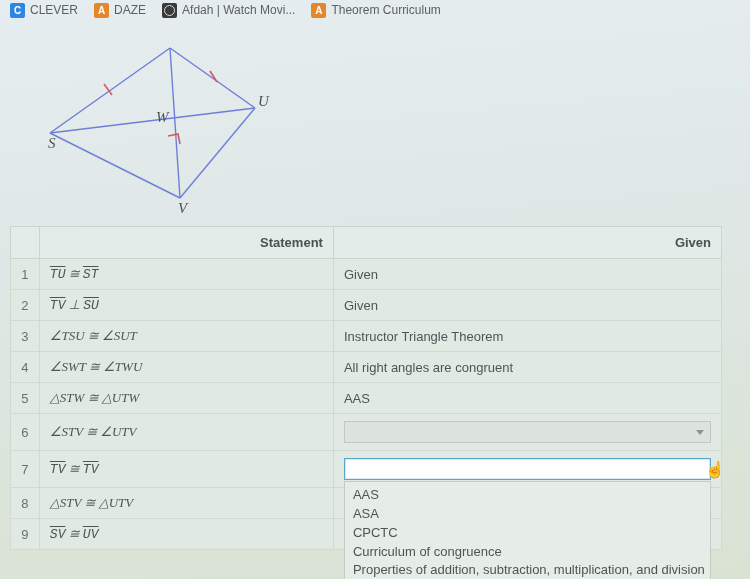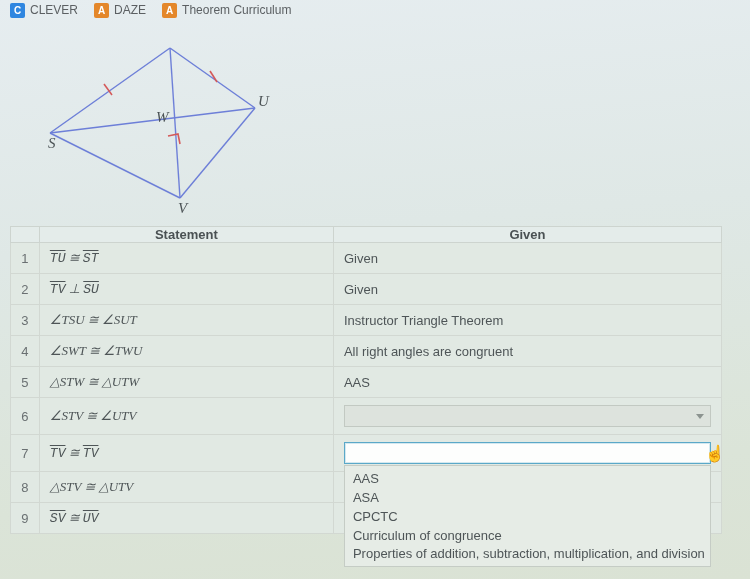--- a/index.html
+++ b/index.html
@@ -38,22 +38,22 @@
   .raq { stroke:#d45a5a; stroke-width:1.6; fill:none; }
 
   
   .proof-wrap { padding: 10px 8px 0 10px; }
   table.proof {
     border-collapse: collapse;
     width: 712px;
     background: #e1e9e3;
   }
   table.proof th {
-    text-align: center;
-    padding: 0 10px;
+    text-align: right;
+    padding: 8px 10px;
     font-size: 13px;
     font-weight: bold;
     color:#4a5153;
     border: 1px solid #cdd4cf;
     background:#e4ecea;
   }
   table.proof td {
     border: 1px solid #d2d8d2;
     padding: 7px 10px;
     font-size: 13px;
@@ -112,20 +112,24 @@
 <body>
 
 <div class="bookmarks">
   <div class="bm">
     <span class="favicon fav-c">C</span>
     <span>CLEVER</span>
   </div>
   <div class="bm">
     <span class="favicon fav-a">A</span>
     <span>DAZE</span>
+  </div>
+  <div class="bm">
+    <span class="favicon fav-globe"></span>
+    <span>Afdah | Watch Movi...</span>
   </div>
   <div class="bm">
     <span class="favicon fav-amp">A</span>
     <span>Theorem Curriculum</span>
   </div>
 </div>
 
 <div class="diagram-wrap">
   <svg class="diagram" viewBox="0 0 250 185">
 

